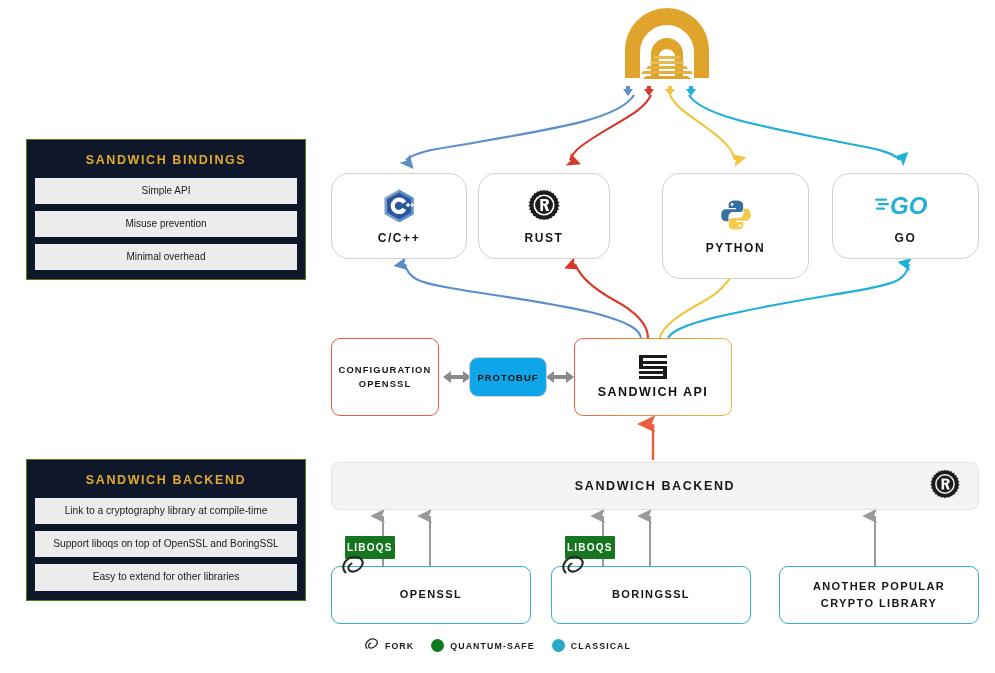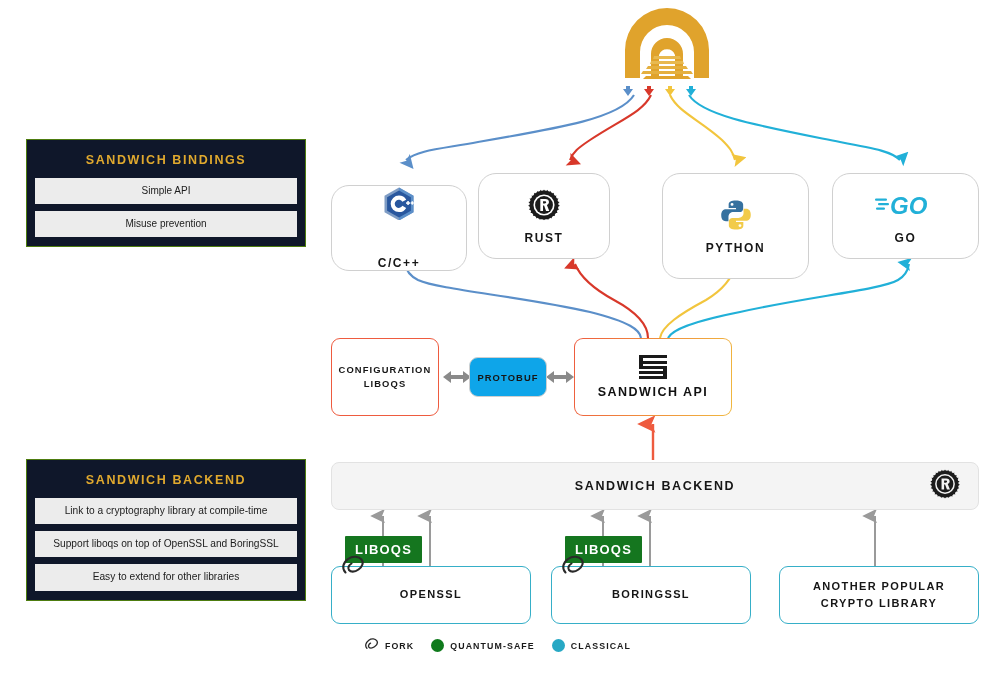--- a/index.html
+++ b/index.html
@@ -74,22 +74,22 @@
 
   
   .lib-box{
       position:absolute;box-sizing:border-box;
       border:1.4px solid #36afc8;border-radius:9px;background:#fff;
       display:flex;align-items:center;justify-content:center;text-align:center;
       font-size:11px;font-weight:bold;letter-spacing:1.4px;color:#161616;line-height:1.55;}
 
   .liboqs-badge{
       position:absolute;background:#15761f;color:#fff;
-      font-size:13px;font-weight:bold;letter-spacing:1.2px;
-      padding:6px 10px;border-radius:1px;}
+      font-size:10px;font-weight:bold;letter-spacing:1.2px;
+      padding:6px 2px;border-radius:1px;}
 
   
   #legend{position:absolute;left:0;top:637px;width:995px;
           display:flex;align-items:center;justify-content:center;gap:17px;}
   .legend-item{display:flex;align-items:center;gap:6px;
       font-size:8.8px;font-weight:bold;letter-spacing:1.1px;color:#1a1a1a;}
   .dot{width:13px;height:13px;border-radius:50%;display:block;}
   .dot.green{background:#0f7a1c;}
   .dot.teal{background:#27a8c4;}
 </style>
@@ -167,30 +167,31 @@
       <path d="M603 566 L603 516" marker-end="url(#ah-gray)"></path>
       <path d="M650 566 L650 516" marker-end="url(#ah-gray)"></path>
       <path d="M875 566 L875 516" marker-end="url(#ah-gray)"></path>
     </g>
   </svg>
 
   <div class="panel" id="bindings-panel">
     <div class="panel-title">SANDWICH BINDINGS</div>
     <div class="panel-row">Simple API</div>
     <div class="panel-row">Misuse prevention</div>
+    <div class="panel-row">Minimal overhead</div>
   </div>
 
   <div class="panel" id="backend-panel">
     <div class="panel-title">SANDWICH BACKEND</div>
     <div class="panel-row">Link to a cryptography library at compile-time</div>
     <div class="panel-row">Support liboqs on top of OpenSSL and BoringSSL</div>
     <div class="panel-row">Easy to extend for other libraries</div>
   </div>
 
-  <div class="lang-card" style="left:331px;top:185px;width:136px;height:86px;justify-content:space-between;">
+  <div class="lang-card" style="left:331px;top:173px;width:136px;height:86px;">
     <div class="lang-logo">
       <svg width="34" height="34" viewBox="0 0 34 34">
         <polygon points="17,1.5 31.5,9.8 31.5,26.2 17,34.5 2.5,26.2 2.5,9.8" fill="#7e9cc4"></polygon>
         <polygon points="17,1.5 31.5,9.8 31.5,26.2 17,34.5" fill="#5b8fc9"></polygon>
         <polygon points="17,4.5 28.9,11.3 28.9,24.7 17,31.5 5.1,24.7 5.1,11.3" fill="#29579e"></polygon>
         <path d="M17 9.5 A8.3 8.3 0 1 0 17 26.1 A8.3 8.3 0 0 0 24.2 21.9 L20.4 19.8
                  A4.1 4.1 0 1 1 20.4 15.8 L24.2 13.7 A8.3 8.3 0 0 0 17 9.5 Z" fill="#ffffff"></path>
         <rect x="24.0" y="16.3" width="4.0" height="1.5" fill="#fff"></rect>
         <rect x="25.3" y="15.0" width="1.5" height="4.0" fill="#fff"></rect>
         <rect x="28.6" y="16.3" width="3.2" height="1.4" fill="#fff"></rect>
@@ -255,21 +256,21 @@
           <rect x="3" y="13" width="11" height="2.3" rx="1.1"></rect>
           <rect x="1" y="17.5" width="9" height="2.3" rx="1.1"></rect>
         </g>
         <text x="15" y="24" font-family="Liberation Sans, sans-serif" font-size="24" font-weight="bold" font-style="italic" fill="#21b0d8">GO</text>
       </svg>
     </div>
     <div class="lang-label">GO</div>
   </div>
 
   <div id="config-errors">
-    <span>CONFIGURATION LIBOQS</span>
+    <span>CONFIGURATION OPENSSL</span>
   </div>
 
   <div id="protobuf-box">
     <span>PROTOBUF</span>
   </div>
 
   <div id="sandwich-api">
     <span class="s-icon">
       <i class="b1"></i>
         <i class="b2"></i>

